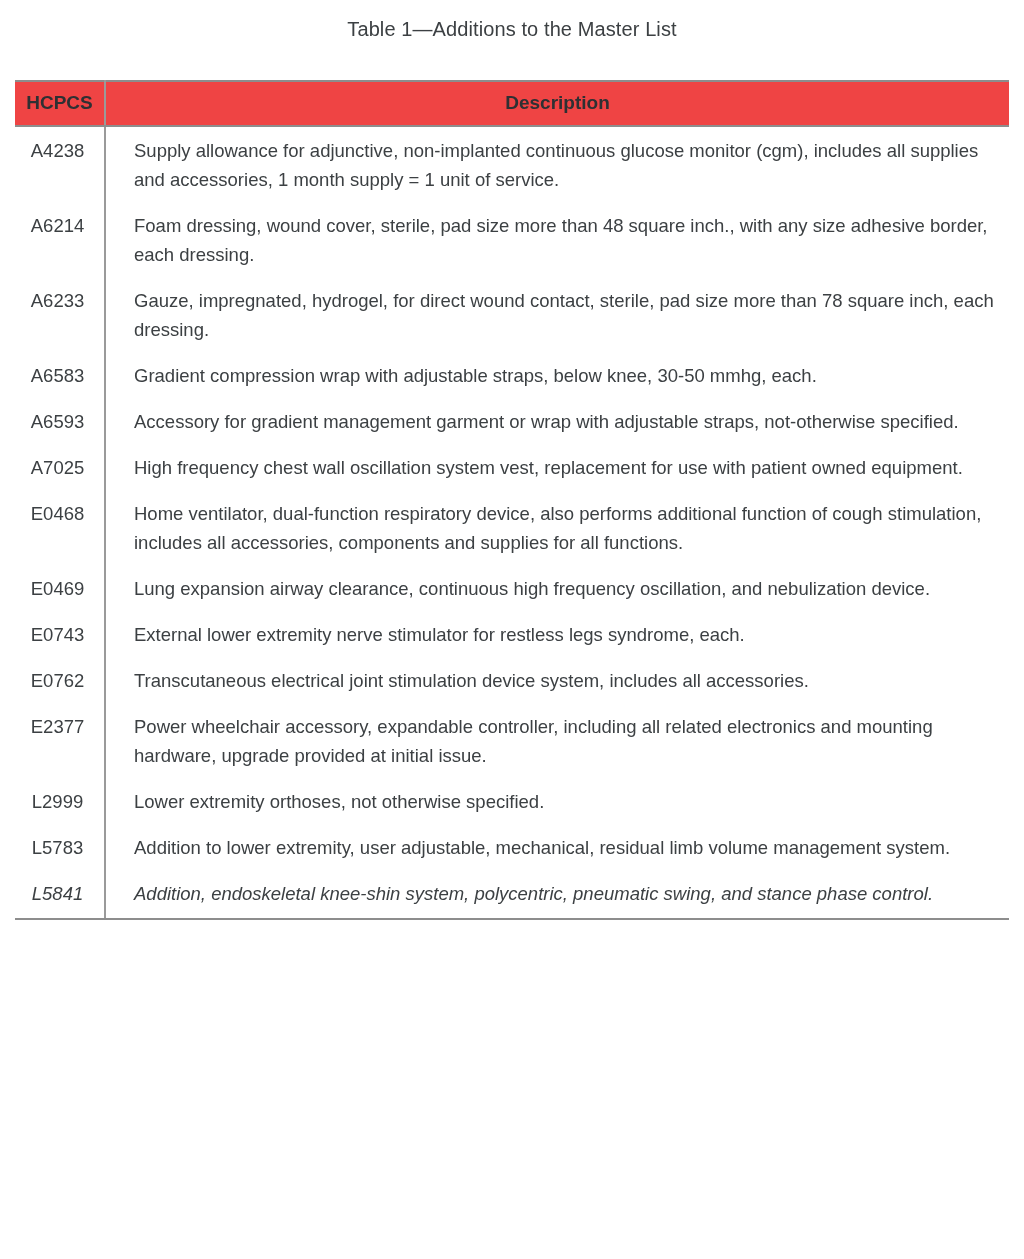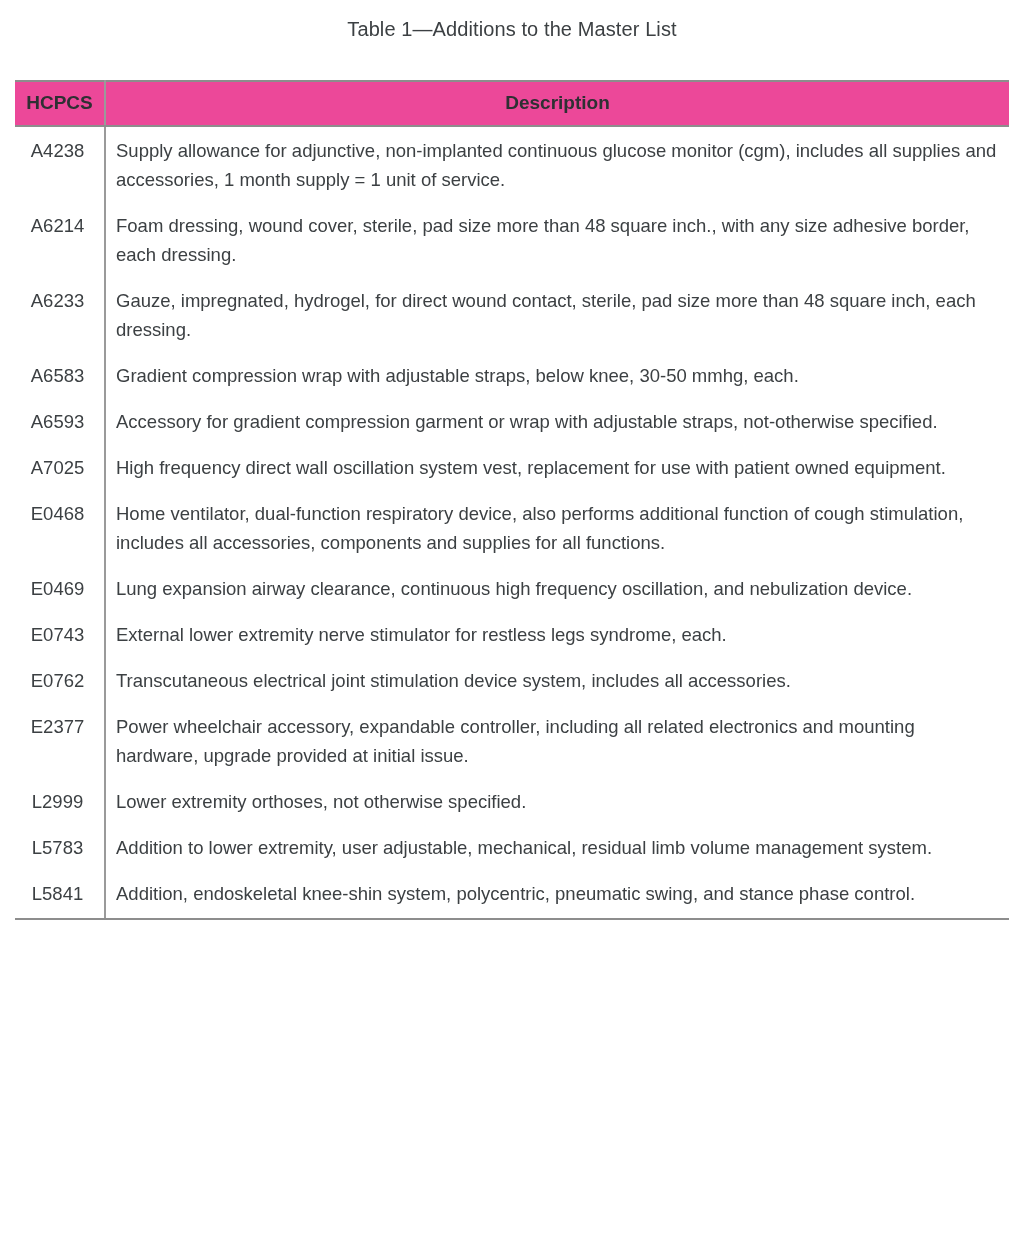--- a/index.html
+++ b/index.html
@@ -36,21 +36,21 @@
   }
   table.master-list {
     width: 994px;
     border-collapse: collapse;
     table-layout: fixed;
   }
   table.master-list col.c-code { width: 90px; }
   table.master-list col.c-desc { width: 904px; }
 
   thead tr.head-row {
-    background: #ec4899;
+    background: #ef4444;
   }
   thead th {
     border-top: 2px solid #8d8d8d;
     border-bottom: 2px solid #8d8d8d;
     font-size: 19px;
     font-weight: bold;
     color: #2e3033;
     padding: 9px 0 10px 0;
     height: 24px;
     box-sizing: content-box;
@@ -74,25 +74,26 @@
   }
   tbody td.cell-code {
     text-align: center;
     border-right: 2px solid #9a9a9a;
     white-space: nowrap;
     padding-left: 0;
     padding-right: 4px;
   }
   tbody td.cell-desc {
     text-align: left;
-    padding-left: 10px;
+    padding-left: 28px;
     padding-right: 10px;
   }
   tbody tr:last-child td {
     padding-bottom: 10px;
+    font-style: italic;
   }
   .table-bottom-rule {
     width: 994px;
     margin: 0 15px;
     border-top: 2px solid #8d8d8d;
     height: 0;
     font-size: 0;
     line-height: 0;
   }
 </style>
@@ -119,33 +120,33 @@
           <tr>
             <td class="cell-code">A4238</td>
             <td class="cell-desc">Supply allowance for adjunctive, non-implanted continuous glucose monitor (cgm), includes all supplies and accessories, 1 month supply = 1 unit of service.</td>
           </tr>
           <tr>
             <td class="cell-code">A6214</td>
             <td class="cell-desc">Foam dressing, wound cover, sterile, pad size more than 48 square inch., with any size adhesive border, each dressing.</td>
           </tr>
           <tr>
             <td class="cell-code">A6233</td>
-            <td class="cell-desc">Gauze, impregnated, hydrogel, for direct wound contact, sterile, pad size more than 48 square inch, each dressing.</td>
+            <td class="cell-desc">Gauze, impregnated, hydrogel, for direct wound contact, sterile, pad size more than 78 square inch, each dressing.</td>
           </tr>
           <tr>
             <td class="cell-code">A6583</td>
             <td class="cell-desc">Gradient compression wrap with adjustable straps, below knee, 30-50 mmhg, each.</td>
           </tr>
           <tr>
             <td class="cell-code">A6593</td>
-            <td class="cell-desc">Accessory for gradient compression garment or wrap with adjustable straps, not-otherwise specified.</td>
+            <td class="cell-desc">Accessory for gradient management garment or wrap with adjustable straps, not-otherwise specified.</td>
           </tr>
           <tr>
             <td class="cell-code">A7025</td>
-            <td class="cell-desc">High frequency direct wall oscillation system vest, replacement for use with patient owned equipment.</td>
+            <td class="cell-desc">High frequency chest wall oscillation system vest, replacement for use with patient owned equipment.</td>
           </tr>
           <tr>
             <td class="cell-code">E0468</td>
             <td class="cell-desc">Home ventilator, dual-function respiratory device, also performs additional function of cough stimulation, includes all accessories, components and supplies for all functions.</td>
           </tr>
           <tr>
             <td class="cell-code">E0469</td>
             <td class="cell-desc">Lung expansion airway clearance, continuous high frequency oscillation, and nebulization device.</td>
           </tr>
           <tr>

